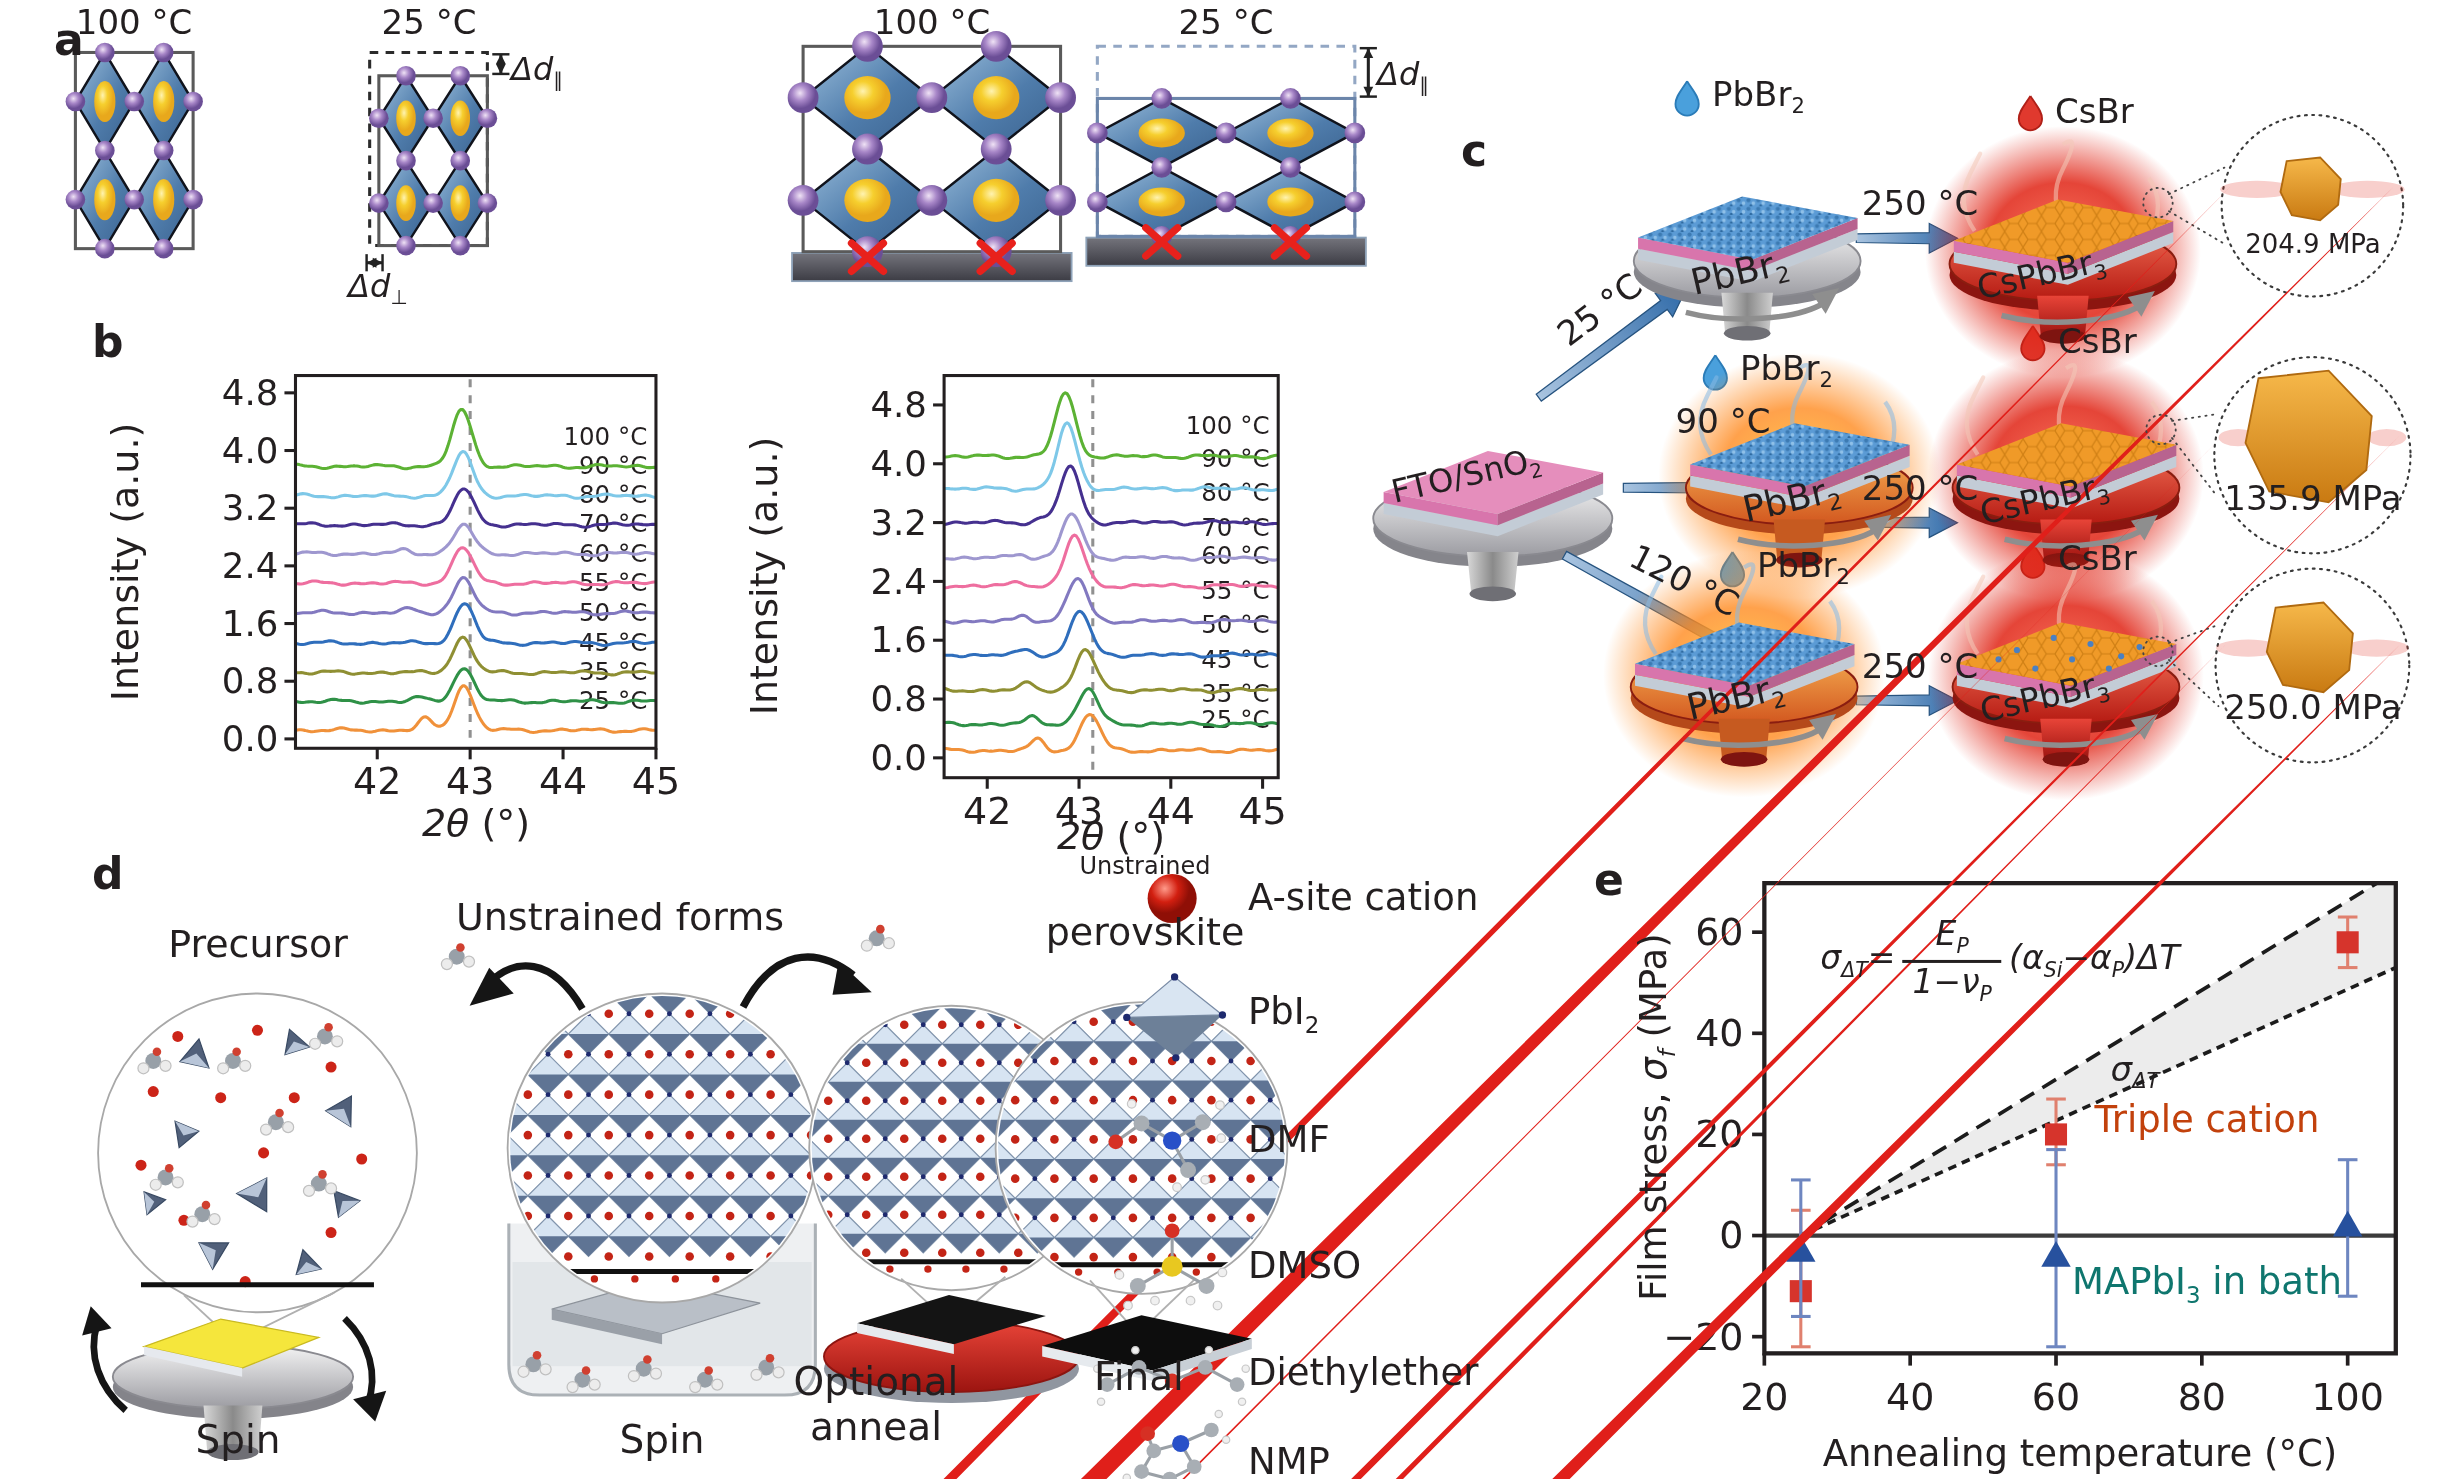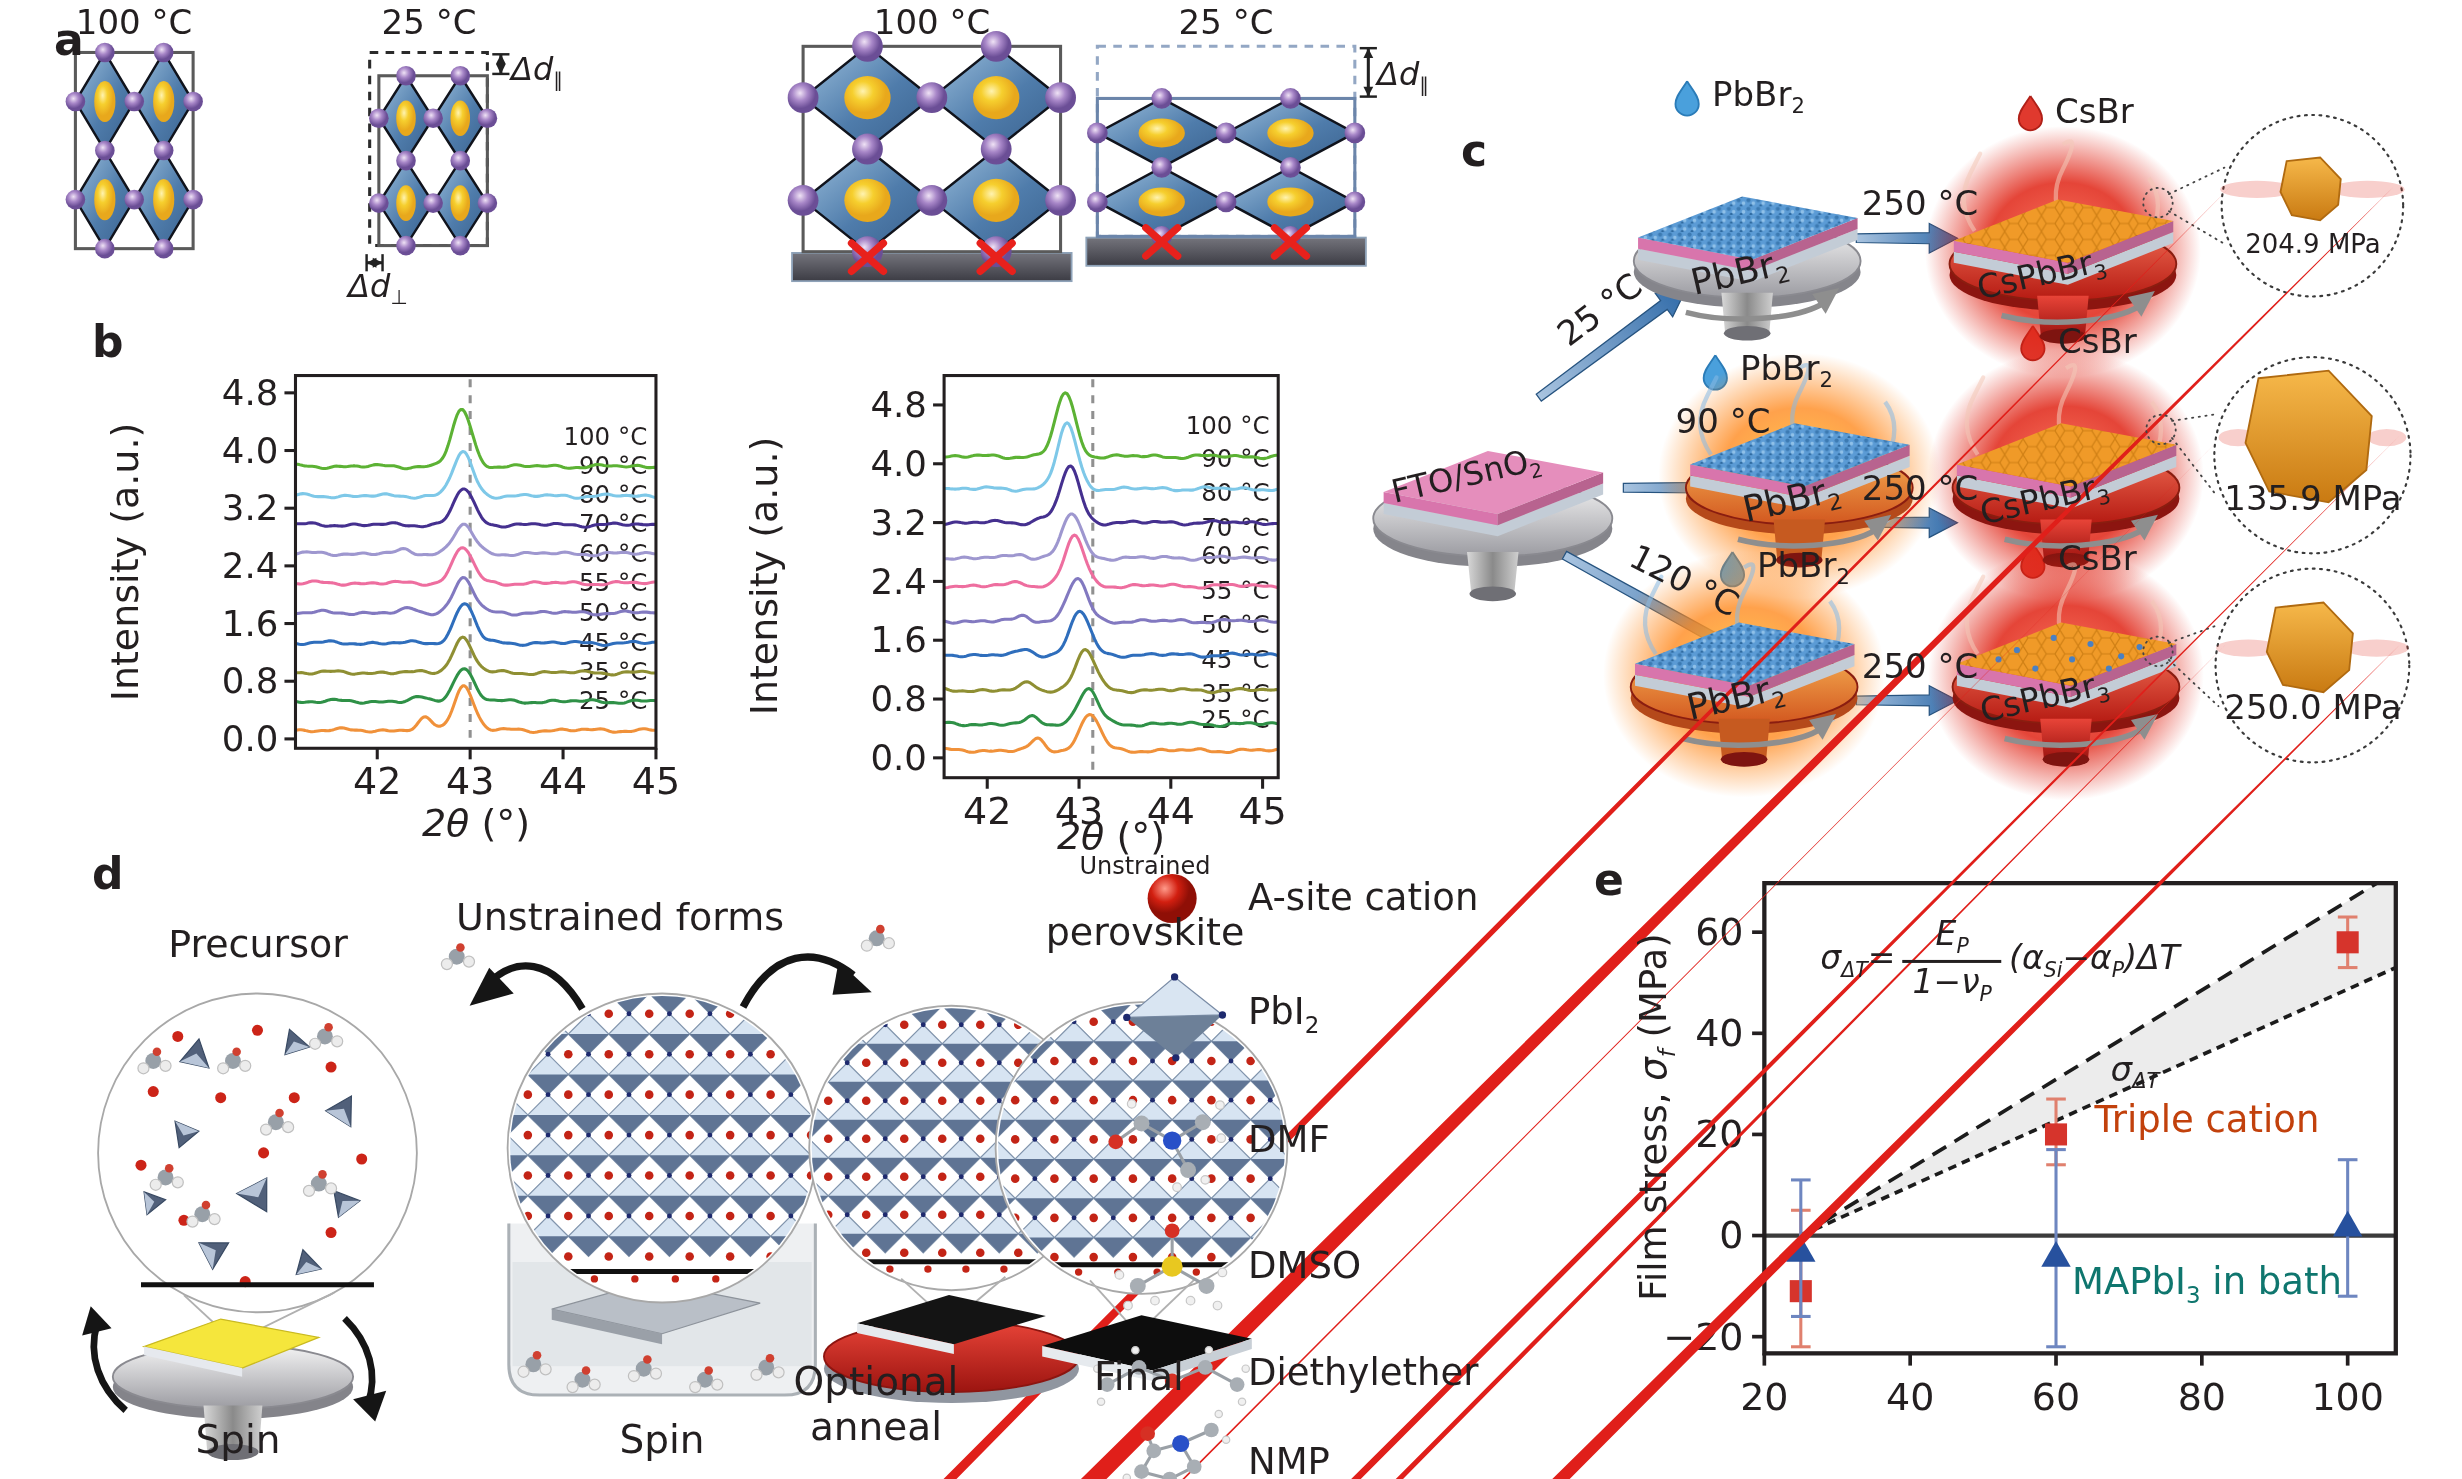--- a/index.html
+++ b/index.html
@@ -1520,14 +1520,15 @@
           <span style="display:block;border-bottom:3.1px solid #231f20;padding:0 9.8px 2.5px"><span>E</span><sub>P</sub></span>
           <span style="display:block;padding:2.5px 9.8px 0"><span>1−ν</span><sub>P</sub></span>
         </span>
         <span><span>(α</span><sub>Si</sub><span>−α</span><sub>P</sub><span>)ΔT</span></span>
     </span>
   </div>
   <div class="t c" style="left:2135px;top:1072px;font-size:34px"><span style="font-style: italic;">σ</span><sub style="font-style: italic;">ΔT</sub></div>
   <div class="t c" style="left:2207px;top:1120px;font-size:37px;color:#c2410c">Triple cation</div>
   <div class="t c" style="left:2207px;top:1285px;font-size:37px;color:#0f766e"><span>MAPbI</span><sub>3</sub><span> in bath</span></div>
   <div class="t" style="left:1657px;top:1117px;transform:translate(-50%,-50%) rotate(-90deg);font-size:37px"><span>Film stress, </span><span style="font-style: italic;">σ</span><sub style="font-style: italic;">f</sub><span> (MPa)</span></div>
+  <div class="t c" style="left:2080px;top:1454px;font-size:37px">Annealing temperature (°C)</div>
 </div>
 
 
 </body></html>

